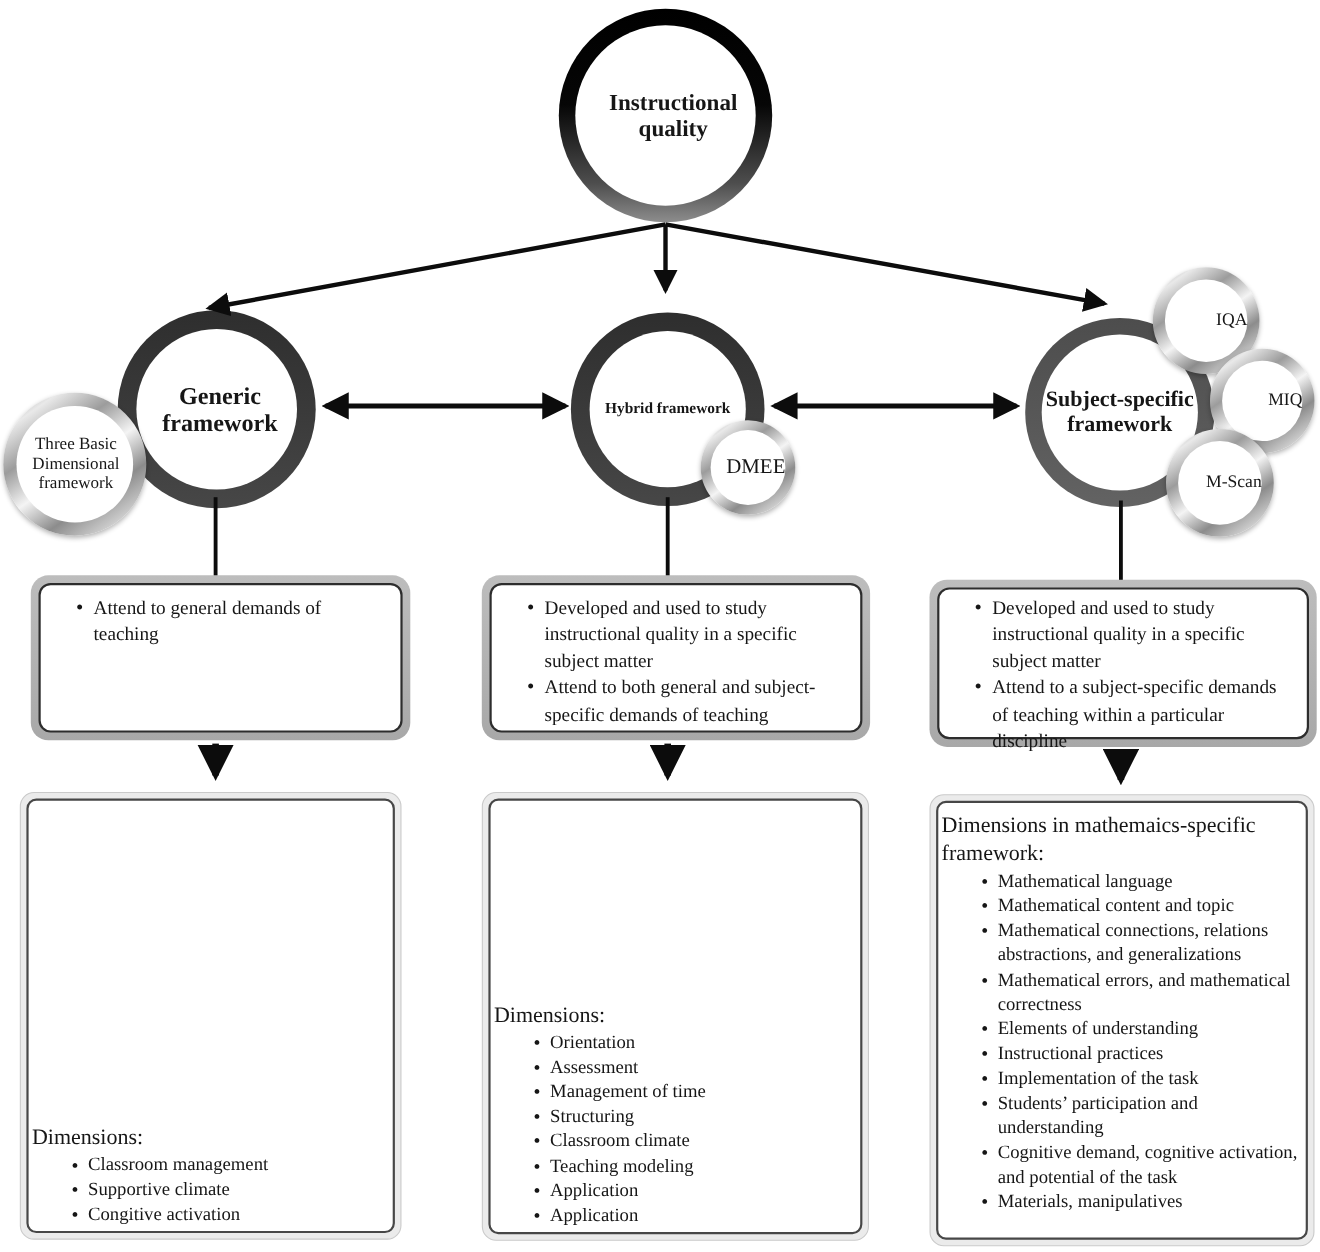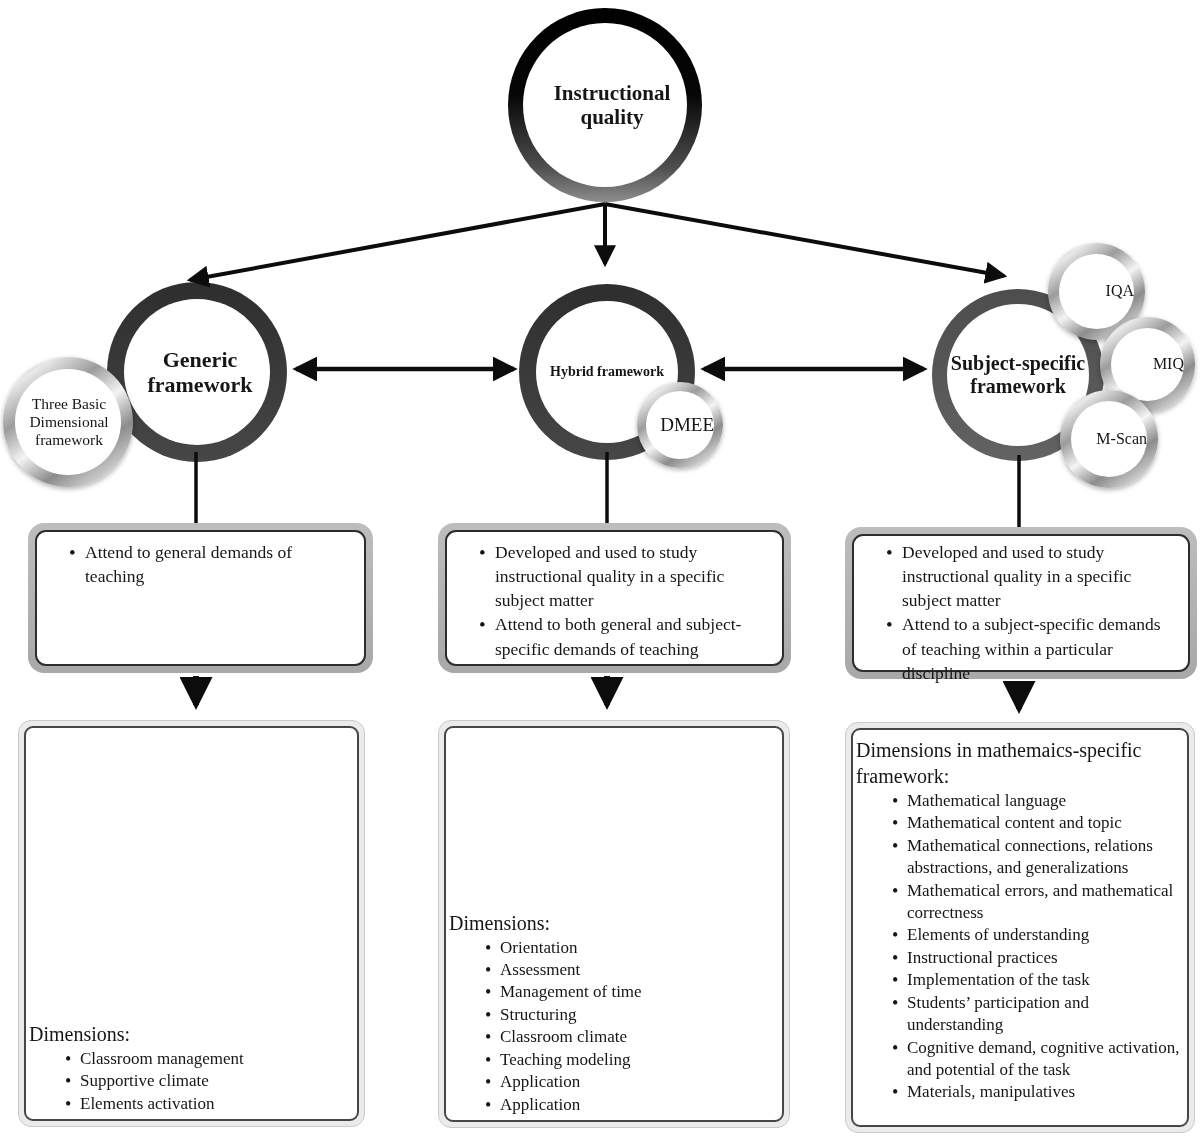--- a/index.html
+++ b/index.html
@@ -183,21 +183,21 @@
         </ul>
     </div>
   </div>
 
   <div class="dims-box v-center" style="left:18px;top:720px;width:347px;height:407px;">
     <div class="box-inner">
       <p class="heading">Dimensions:</p>
       <ul>
           <li>Classroom management</li>
           <li>Supportive climate</li>
-          <li>Elements activation</li>
+          <li>Congitive activation</li>
         </ul>
     </div>
   </div>
   <div class="dims-box v-center" style="left:438px;top:720px;width:352px;height:408px;">
     <div class="box-inner">
       <p class="heading">Dimensions:</p>
       <ul>
           <li>Orientation</li>
           <li>Assessment</li>
           <li>Management of time</li>

